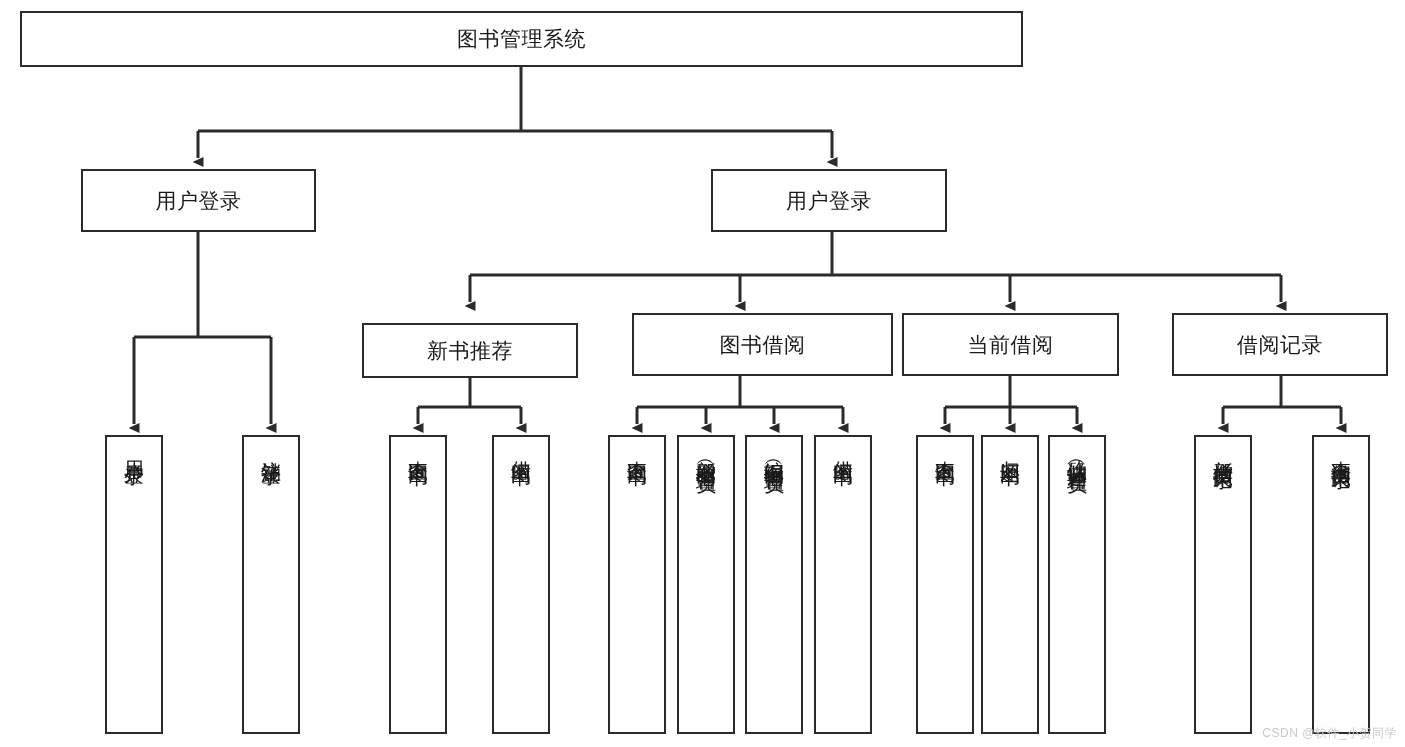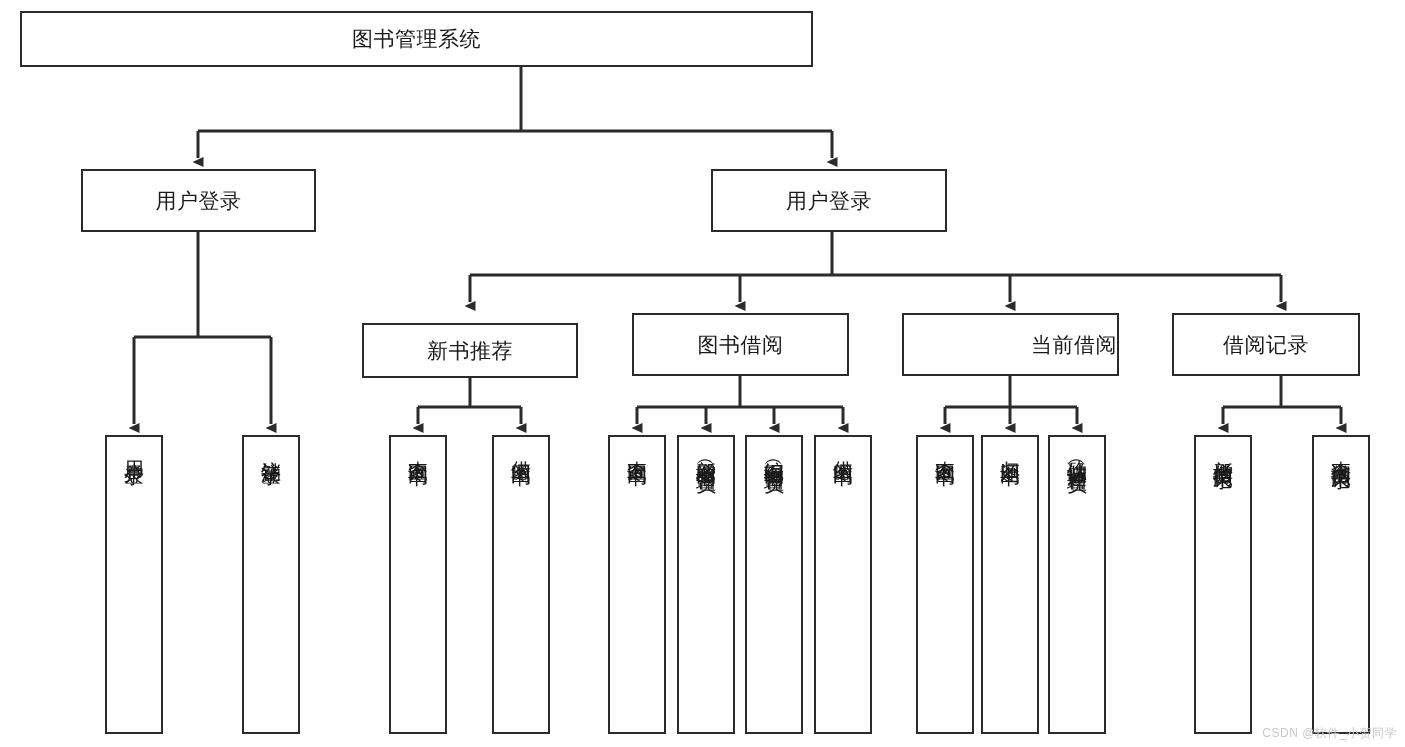--- a/index.html
+++ b/index.html
@@ -115,41 +115,41 @@
       <path d="M1010,407 L1010,424" marker-end="url(#arrow)"></path>
       <path d="M1077,407 L1077,424" marker-end="url(#arrow)"></path>
 
       <path d="M1281,376 L1281,407"></path>
       <path d="M1223,407 L1341,407"></path>
       <path d="M1223,407 L1223,424" marker-end="url(#arrow)"></path>
       <path d="M1341,407 L1341,424" marker-end="url(#arrow)"></path>
     </g>
   </svg>
 
-  <div class="node h" style="left:20px; top:11px; width:793px; height:56px;">
+  <div class="node h" style="left:20px; top:11px; width:1003px; height:56px;">
     <span>图书管理系统</span>
   </div>
 
   <div class="node h" style="left:81px; top:169px; width:235px; height:63px;">
     <span>用户登录</span>
   </div>
   <div class="node h" style="left:711px; top:169px; width:236px; height:63px;">
     <span>用户登录</span>
   </div>
 
   <div class="node h" style="left:362px; top:323px; width:216px; height:55px;">
     <span>新书推荐</span>
   </div>
-  <div class="node h" style="left:632px; top:313px; width:217px; height:63px;">
+  <div class="node h" style="left:632px; top:313px; width:261px; height:63px;">
     <span>图书借阅</span>
   </div>
-  <div class="node h" style="left:902px; top:313px; width:217px; height:63px;justify-content:flex-end;">
+  <div class="node h" style="left:902px; top:313px; width:217px; height:63px;">
     <span>当前借阅</span>
   </div>
-  <div class="node h" style="left:1172px; top:313px; width:188px; height:63px;">
+  <div class="node h" style="left:1172px; top:313px; width:216px; height:63px;">
     <span>借阅记录</span>
   </div>
 
   <div class="node leaf" style="left:105px; top:435px; width:58px; height:299px;">
     <span class="vtext">用户登录</span>
   </div>
   <div class="node leaf" style="left:242px; top:435px; width:58px; height:299px;">
     <span class="vtext">注销登录</span>
   </div>
 

